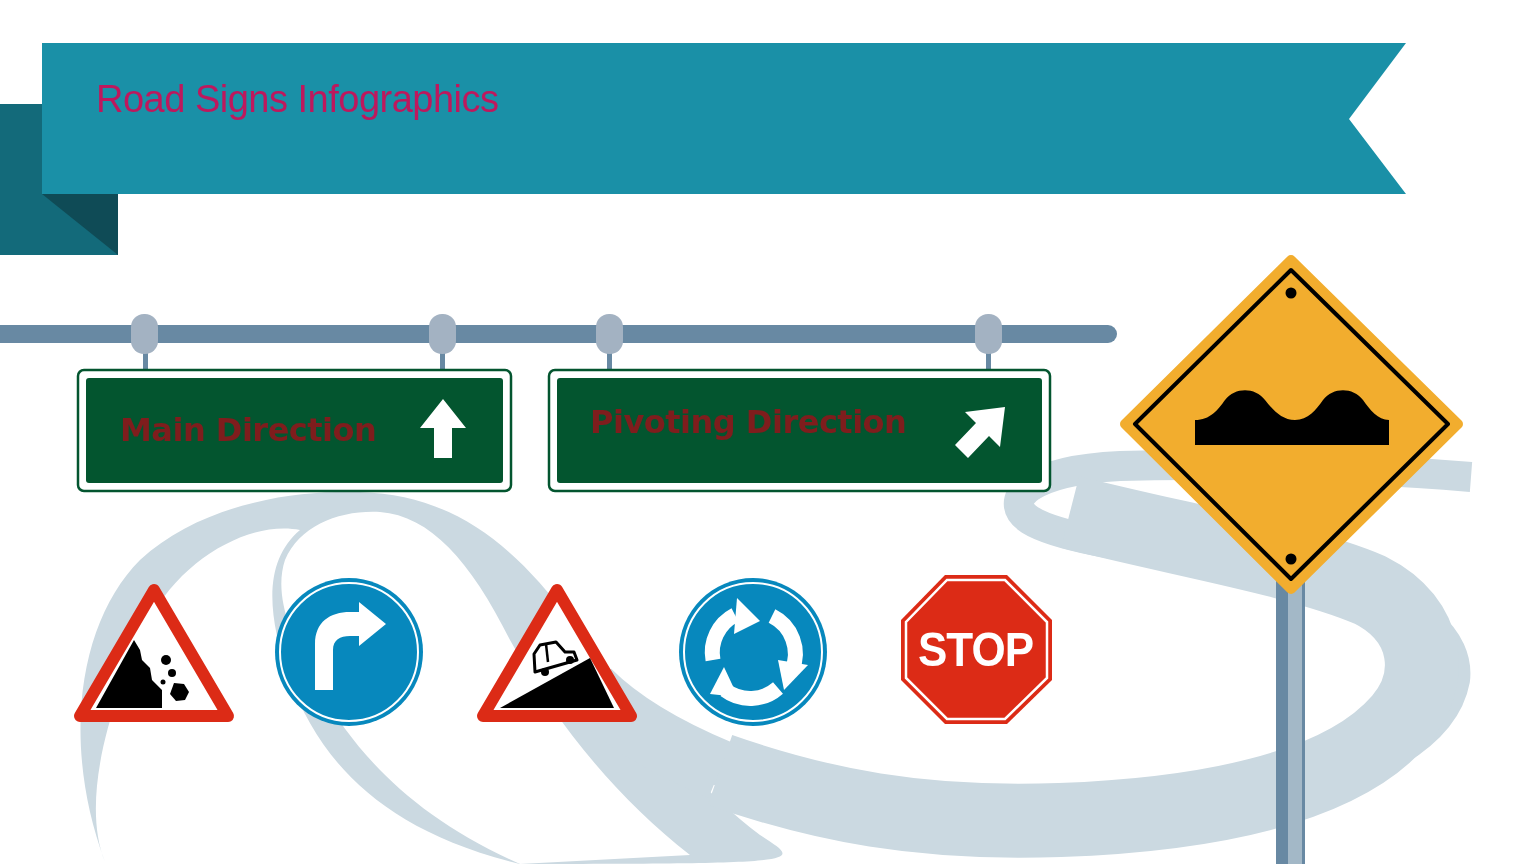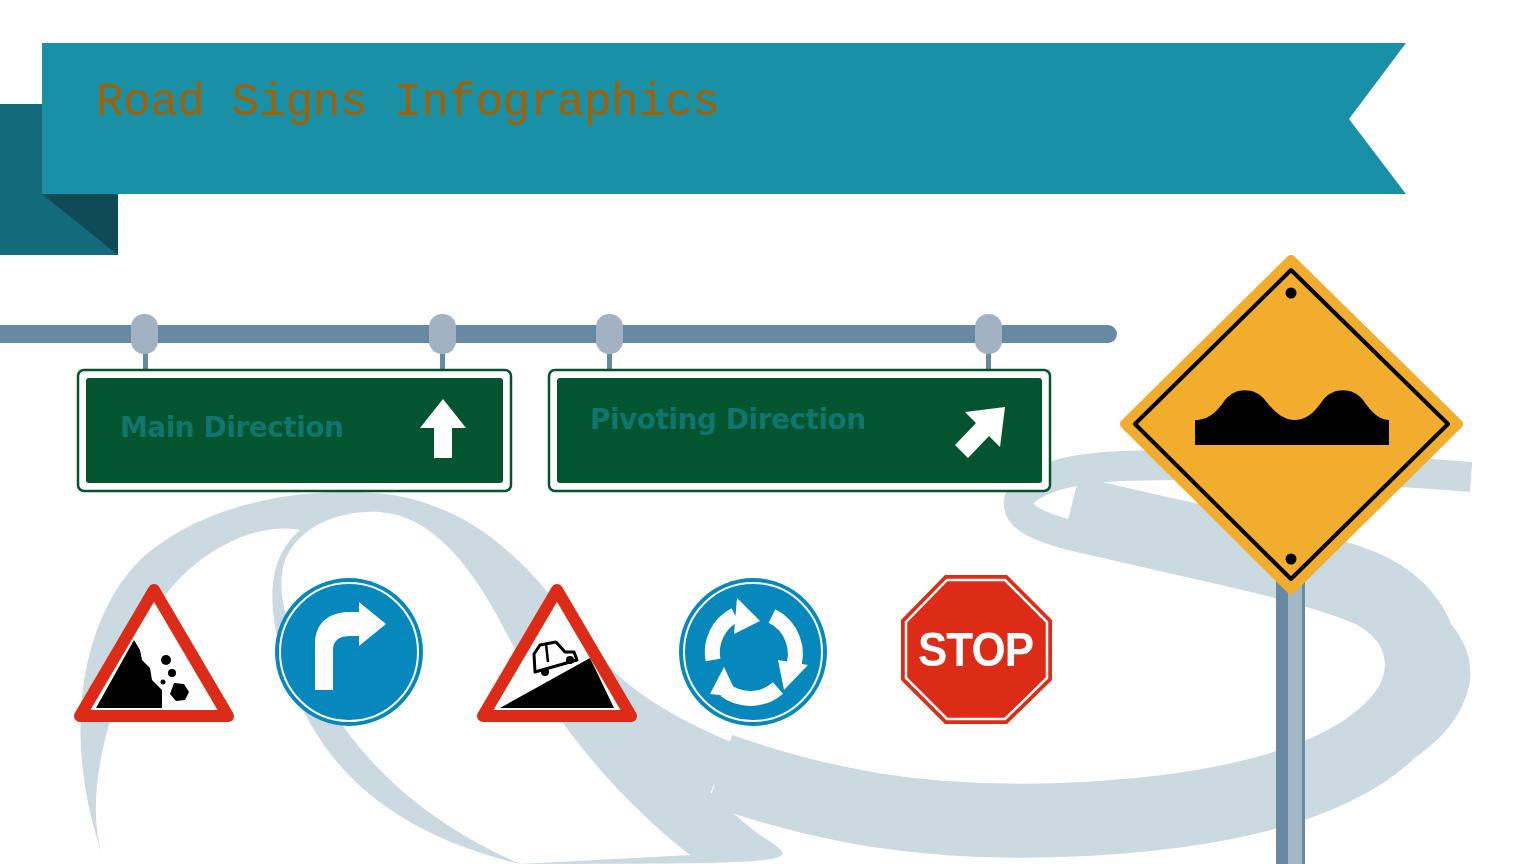--- a/index.html
+++ b/index.html
@@ -1,26 +1,26 @@
 <!DOCTYPE html>
 <html><head>
   <meta charset="utf-8">
   <style>
     html, body { margin: 0; padding: 0; background: #ffffff; }
     body { width: 1536px; height: 864px; position: relative; overflow: hidden; font-family: "Liberation Sans", sans-serif; }
     .layer { position: absolute; left: 0; top: 0; width: 1536px; height: 864px; }
     .title-text {
       position: absolute; left: 96px; top: 80px;
-      font-family: Liberation Mono, monospace; font-weight: 300;
-      font-size: 46px; color: #a16207; letter-spacing: -0.5px; line-height: 1;
+      font-family: Liberation Sans, sans-serif; font-weight: 300;
+      font-size: 38px; color: #be185d; letter-spacing: -0.5px; line-height: 1;
       white-space: nowrap;
     }
     .dir-label {
       position: absolute; font-family: "DejaVu Sans", sans-serif; font-weight: bold;
-      font-size: 28px; color: #0f766e; letter-spacing: -0.5px; white-space: nowrap; line-height: 1;
+      font-size: 32px; color: #7f1d1d; letter-spacing: -0.5px; white-space: nowrap; line-height: 1;
     }
     .stop-text {
       position: absolute; font-family: "Liberation Sans", sans-serif; font-weight: bold;
       font-size: 44px; color: #ffffff; letter-spacing: -1px; line-height: 1; transform: scaleY(1.1);
       white-space: nowrap;
     }
   </style>
 </head>
 <body>
 

